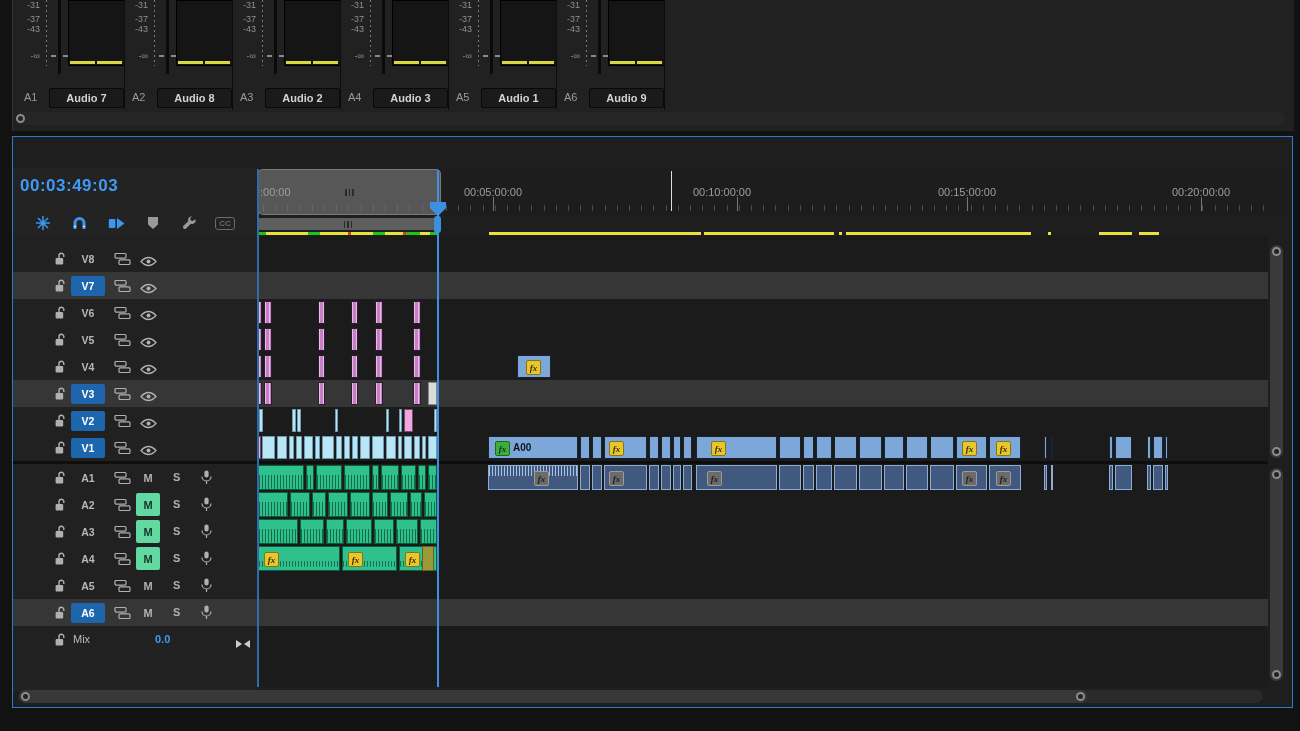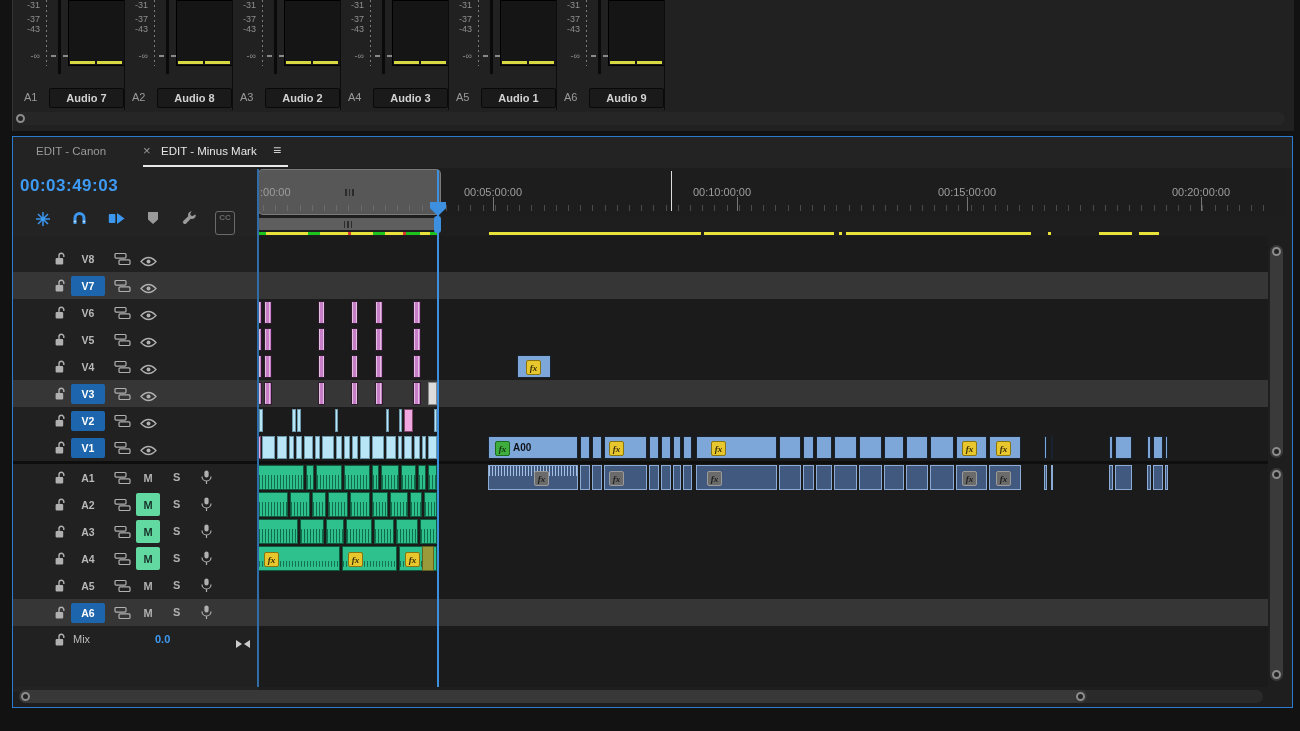--- a/index.html
+++ b/index.html
@@ -17,21 +17,21 @@
   .mx-id{position:absolute;font-size:11px;color:#9a9a9a;}
   .mx-name{position:absolute;background:#1a1a1a;border:1px solid #090909;border-radius:2px;
            color:#d2d2d2;font-size:11px;font-weight:bold;text-align:center;line-height:18px;}
   .mx-sep{position:absolute;width:1px;background:#0c0c0c;}
   
   #tl{position:absolute;left:12px;top:136px;width:1281px;height:572px;background:#1e1e1e;
       border:1px solid #2b7cd0;box-sizing:border-box;}
   #tabbar{position:absolute;left:0;top:0;width:100%;height:31px;background:#232323;}
   .tab-label{position:absolute;top:8px;font-size:11.5px;}
   #timecode{position:absolute;left:7px;top:39px;font-size:17px;font-weight:bold;color:#3e9bf4;letter-spacing:0.5px;}
-  .tbtn{position:absolute;width:24px;height:24px;display:flex;justify-content:center;}
+  .tbtn{position:absolute;width:24px;height:24px;display:flex;align-items:center;justify-content:center;}
   .hdr-underdash{position:absolute;height:2px;background:#8a8a8a;}
   
   #ruler{position:absolute;left:245px;top:32px;width:1008px;height:47px;padding-left:20px;}
   .rlabel{position:absolute;top:17px;font-size:11px;color:#9e9e9e;white-space:nowrap;}
   .tick{position:absolute;width:1px;background:#4a4a4a;}
   .grip{display:flex;gap:2px;align-items:center;justify-content:center;height:100%;}
   .grip i{display:block;width:1.5px;height:7px;background:rgba(35,35,35,.85);}
   
   .rowsep{position:absolute;left:0;width:100%;height:1px;background:#141414;}
   .badge{position:absolute;width:34px;height:20px;border-radius:2px;font-size:10.5px;font-weight:bold;
@@ -157,27 +157,20 @@
           <div class="mx-id a" style="left: 6px; top: 91px;">A6</div>
           <div class="mx-name a" style="left: 31px; top: 88px; width: 73px; height: 18px;">Audio 9</div>
         </div>
         <div class="mx-sep a" style="left: 651px; top: 0px; height: 110px;"></div>
       </div>
     <div class="sb-track" style="left:2px;top:112px;width:1270px;height:13px;background:#262626;"></div>
     <div class="sb-knob" style="left:3px;top:114px;"></div>
   </div>
 
   <div id="tl">
-    <div id="tabbar">
-      <span class="tab-label" style="left:23px;color:#9a9a9a;">EDIT - Canon</span>
-      <span class="tab-label" style="left:130px;color:#9a9a9a;font-size:13px;top:6px;">×</span>
-      <span class="tab-label" style="left:148px;color:#e6e6e6;">EDIT - Minus Mark</span>
-      <span class="tab-label" style="left:260px;color:#cfcfcf;font-size:14px;top:5px;">≡</span>
-      <div class="a" style="left:130px;top:28px;width:145px;height:2px;background:#e8e8e8;"></div>
-    </div>
 
     <div class="a" style="left:0;top:31px;width:245px;height:524px;background:#232323;"></div>
     <div id="timecode">00:03:49:03</div>
     <div id="toolbar">
         <div class="tbtn a" style="left: 18px; top: 74px;">
           <svg width="16" height="16" viewBox="0 0 16 16">
             <g stroke="#3b97f0" stroke-width="1.5">
               <line x1="8" y1="1" x2="8" y2="15"></line>
               <line x1="1" y1="8" x2="15" y2="8"></line>
               <line x1="3" y1="3" x2="13" y2="13"></line>

